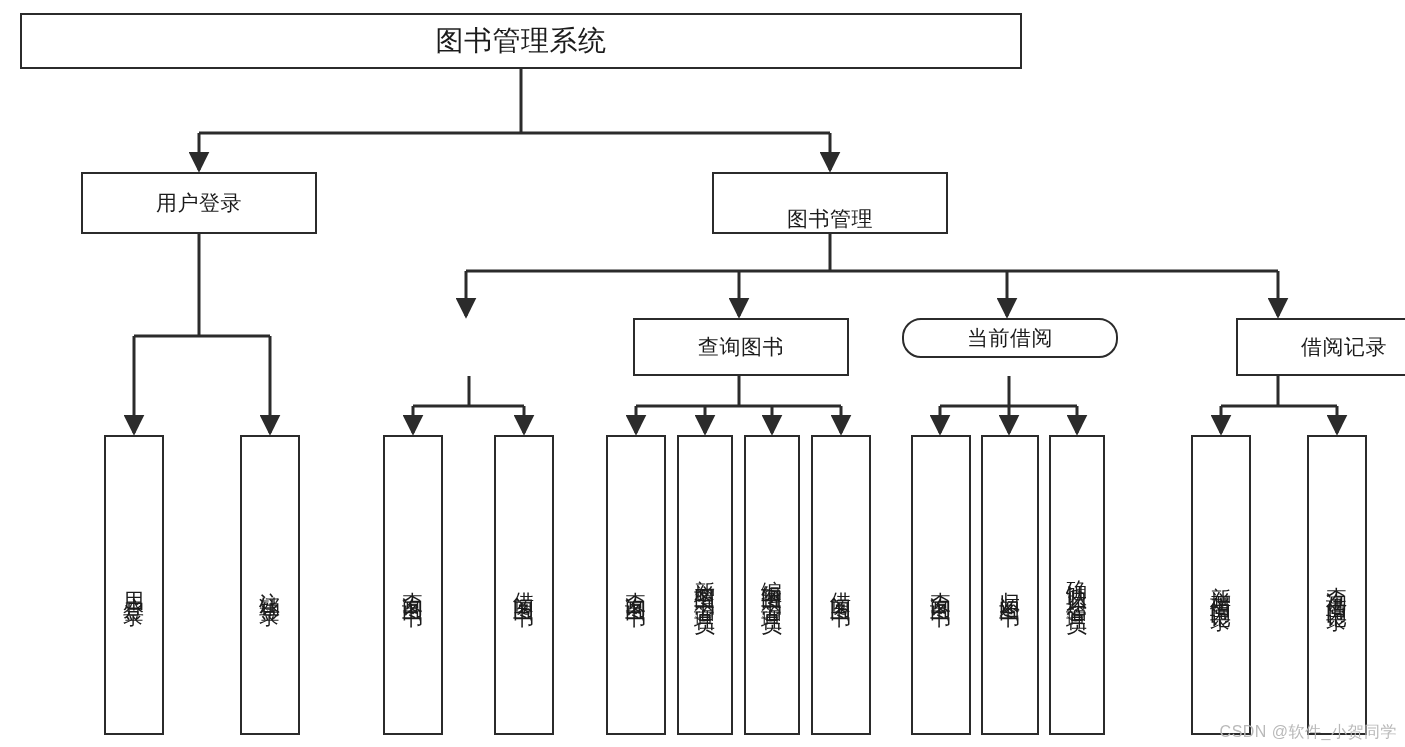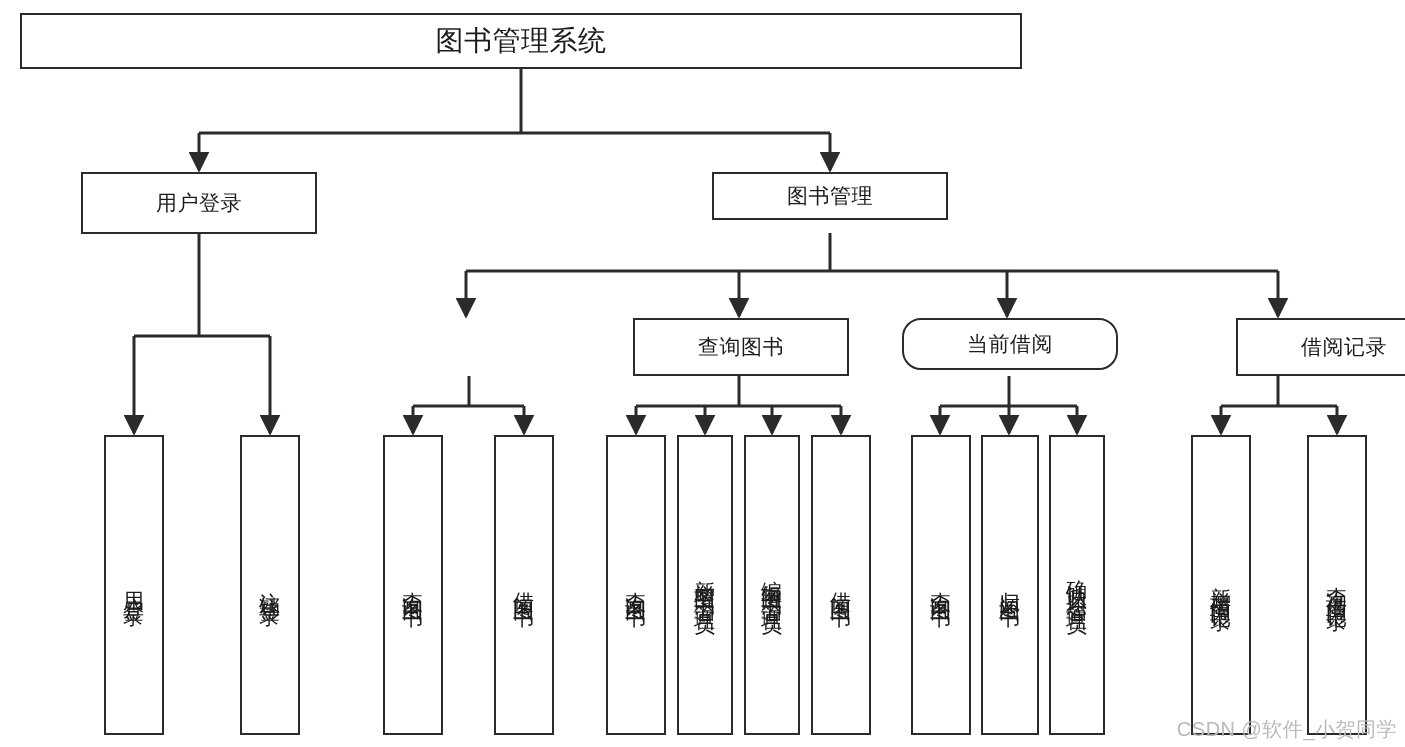--- a/index.html
+++ b/index.html
@@ -62,21 +62,21 @@
     text-orientation: upright;
     font-size: 21px;
     letter-spacing: 5px;
     line-height: 1;
     max-height: 290px;
   }
   #watermark {
     position: absolute;
     right: 8px;
     bottom: 4px;
-    font-size: 20px;
+    font-size: 16px;
     color: #b9b9b9;
     white-space: nowrap;
     letter-spacing: 0.5px;
     user-select: none;
   }
 </style>
 </head>
 <body>
 
 <div id="diagram-root">
@@ -132,30 +132,30 @@
   </svg>
 
   <div class="node horiz root" style="left:20px; top:13px; width:1002px; height:56px;">
     <span class="node-label">图书管理系统</span>
   </div>
 
   <div class="node horiz" style="left:81px; top:172px; width:236px; height:62px;">
     <span class="node-label">用户登录</span>
   </div>
 
-  <div class="node horiz" style="left:712px; top:172px; width:236px; height:48px;">
+  <div class="node horiz" style="left:712px; top:172px; width:236px; height:62px;align-items:flex-end;">
     <span class="node-label">图书管理</span>
   </div>
 
 
   <div class="node horiz" style="left:633px; top:318px; width:216px; height:58px;">
     <span class="node-label">查询图书</span>
   </div>
 
-  <div class="node horiz" style="left:902px; top:318px; width:216px; height:52px;border-radius:19px;">
+  <div class="node horiz" style="left:902px; top:318px; width:216px; height:40px;border-radius:19px;">
     <span class="node-label">当前借阅</span>
   </div>
 
   <div class="node horiz" style="left:1236px; top:318px; width:216px; height:58px;">
     <span class="node-label">借阅记录</span>
   </div>
 
   <div class="node vert" style="left:104px; top:435px; width:60px; height:300px;">
     <span class="node-label">用户登录</span>
   </div>

